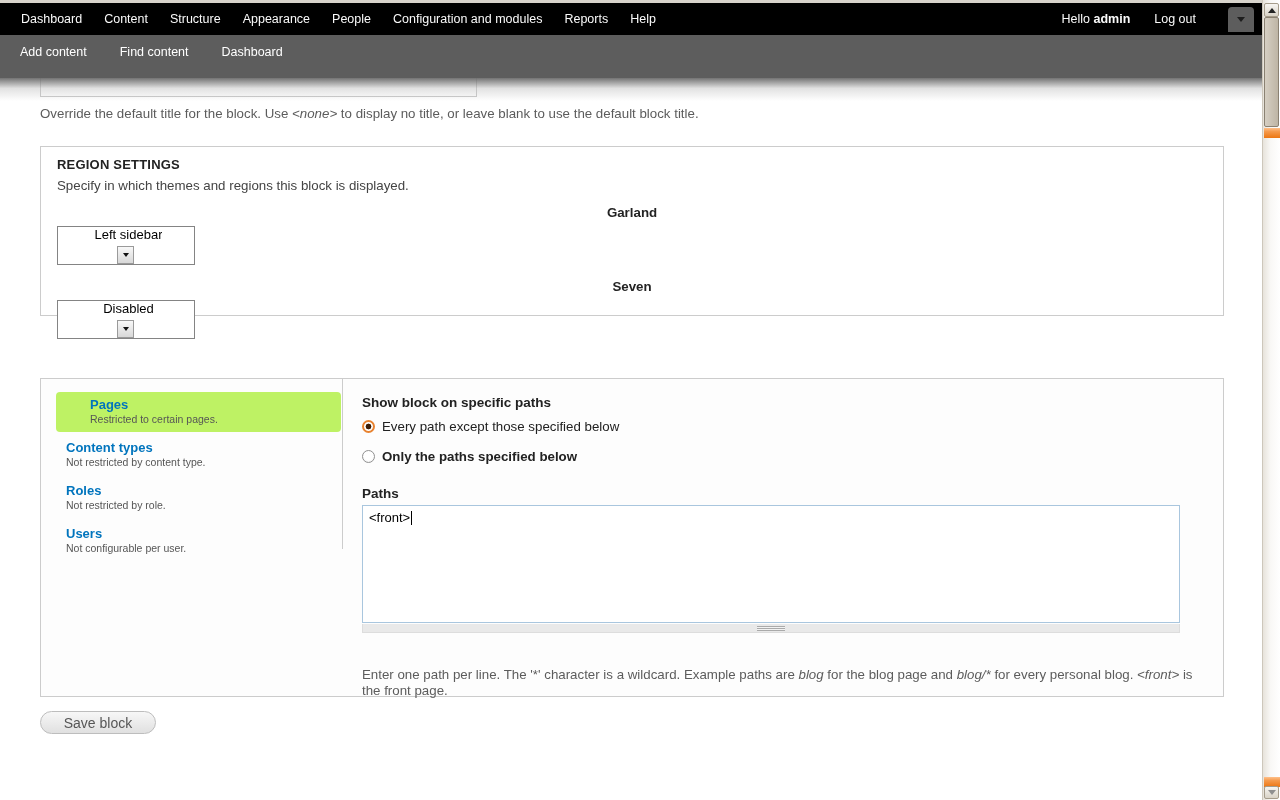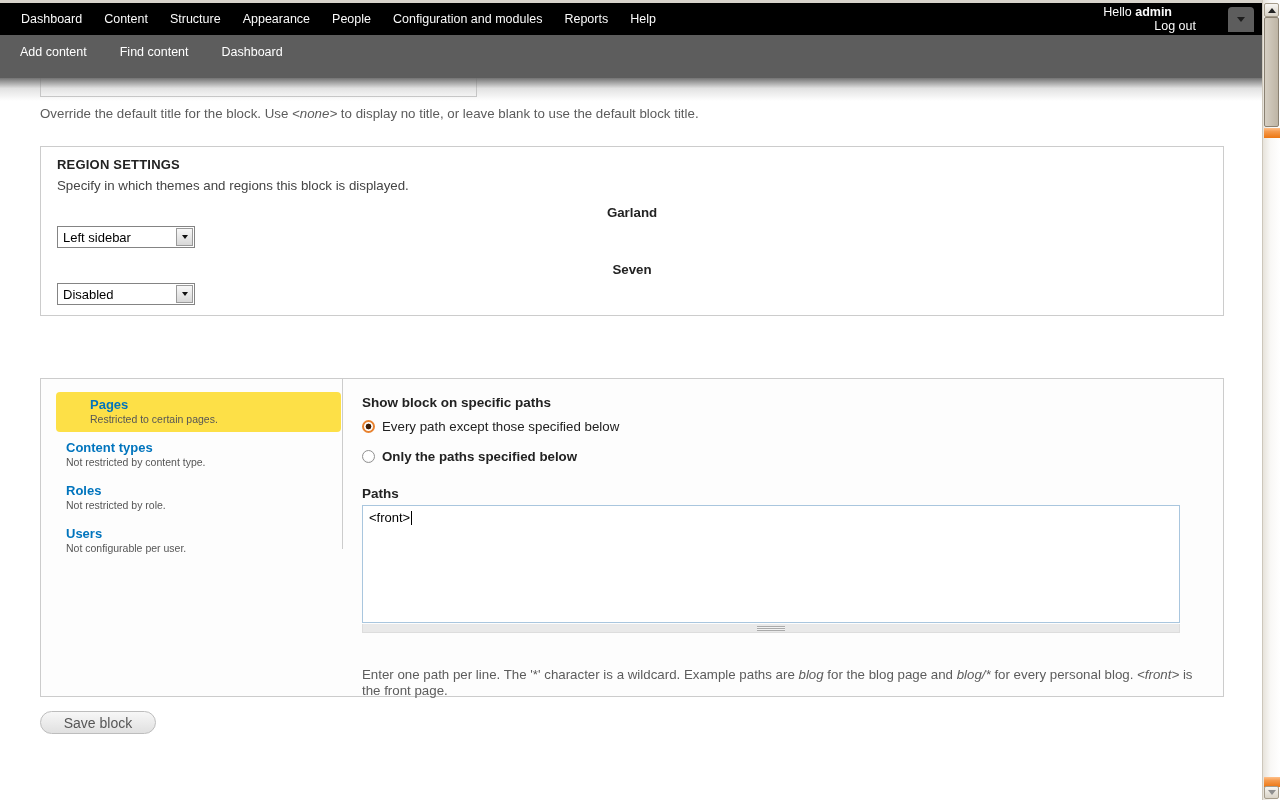--- a/index.html
+++ b/index.html
@@ -8,21 +8,21 @@
   #page { position:relative; width:1280px; height:800px; }
 
   
   .win-strip { position:absolute; top:0; left:0; width:1280px; height:3px; background:#d7d3cb; }
 
   
   .toolbar { position:absolute; top:3px; left:0; width:1262px; height:32px; background:#000;
              display:flex; align-items:center; z-index:40; }
   .toolbar-menu { display:flex; align-items:center; padding-left:10px; }
   .toolbar-menu a { color:#fafafa; font-size:12.5px; text-decoration:none; padding:0 11px; white-space:nowrap; }
-  .toolbar-right { margin-left:auto; display:flex; align-items:flex-end; margin-right:66px;flex-direction:column; }
+  .toolbar-right { margin-left:auto; display:flex; align-items:flex-start; margin-right:66px; }
   .toolbar-right .greet { color:#fafafa; font-size:12.5px; margin-right:24px; }
   .toolbar-right .greet b { font-weight:bold; }
   .toolbar-right a.logout { color:#fafafa; font-size:12.5px; text-decoration:none; }
   .toolbar-toggle { position:absolute; left:1228px; top:7px; width:26px; height:25px;
                     background:#5d5d5d; border-radius:4px 4px 0 0; display:flex;
                     align-items:center; justify-content:center; z-index:41; }
   .tri-down-dark { width:0; height:0; border-left:4px solid transparent; border-right:4px solid transparent;
                    border-top:5px solid #1e1e1e; }
 
   
@@ -39,35 +39,35 @@
   .title-input { position:absolute; left:40px; top:74px; width:437px; height:23px;
                  border:1px solid #c8c8c8; background:#fff; outline:none; font-size:13px; padding:0 6px;
                  font-family:"Liberation Sans", sans-serif; }
   .form-desc { position:absolute; left:40px; top:106px; font-size:13.3px; color:#5c5c5c; line-height:15px; }
 
   .fieldset { position:absolute; left:40px; top:146px; width:1184px; height:170px;
               border:1px solid #ccc; background:#fff; padding:10px 16px 0 16px; }
   .fieldset .legend { font-size:13px; font-weight:bold; color:#232323; letter-spacing:0.2px; }
   .fieldset .fs-desc { font-size:13.3px; color:#444; margin-top:6px; margin-bottom:12px; }
   .field-label { font-size:13.3px; font-weight:bold; color:#232323; margin-bottom:6px;text-align:center; }
-  .mock-select { width:138px; height:22px; border:1px solid #848484; background:#fff;
-                 display:flex; align-items:center; margin-bottom:14px; cursor:default; }
+  .mock-select { width:138px; height:39px; border:1px solid #848484; background:#fff;
+                 display:flex; align-items:center; margin-bottom:14px; cursor:default;flex-direction:column; }
   .mock-select .sel-text { font-size:13px; color:#000; padding-left:5px; flex:1; white-space:nowrap; overflow:hidden; }
   .mock-select .sel-btn { width:17px; height:18px; margin-right:1px; border:1px solid #9a9a9a;
                           background:linear-gradient(#f8f8f8,#d8d8d8); display:flex; align-items:center; justify-content:center; }
   .mock-select .sel-btn .tri { width:0; height:0; border-left:3.5px solid transparent; border-right:3.5px solid transparent;
                                border-top:4px solid #111; }
 
   .vis-heading { position:absolute; left:40px; top:340px; font-size:15px; font-weight:bold; color:#222;margin-top:38px; }
 
   .vtabs-panel { position:absolute; left:40px; top:378px; width:1184px; height:319px;
                  border:1px solid #ccc; background:#fdfdfd; }
   .vtabs-list { position:absolute; left:15px; top:13px; width:285px; list-style:none; }
   .vtabs-list li { padding:6px 10px 7px 10px; margin-bottom:3px; border-radius:4px; cursor:pointer; }
-  .vtabs-list li.active { background:#fde047;padding-left:34px; }
+  .vtabs-list li.active { background:#bef264;padding-left:34px; }
   .vtab-label { font-size:13px; font-weight:bold; color:#0074bd; line-height:14px; }
   .vtab-summary { font-size:10.5px; color:#565656; line-height:12px; margin-top:1px; }
   .vtabs-divider { position:absolute; left:301px; top:0; width:1px; height:170px; background:#ccc; }
 
   .vtabs-pane { position:absolute; left:321px; top:0; width:818px; }
   .pane-heading { position:absolute; top:16px; left:0; font-size:13.5px; font-weight:bold; color:#222; }
   .radio-row { position:absolute; left:0; display:flex; align-items:center; cursor:pointer; }
   .radio-row.r1 { top:40px; }
   .radio-row.r2 { top:70px;font-weight:bold; }
   .radio { width:13px; height:13px; border-radius:50%; margin-right:7px; flex:none; }

